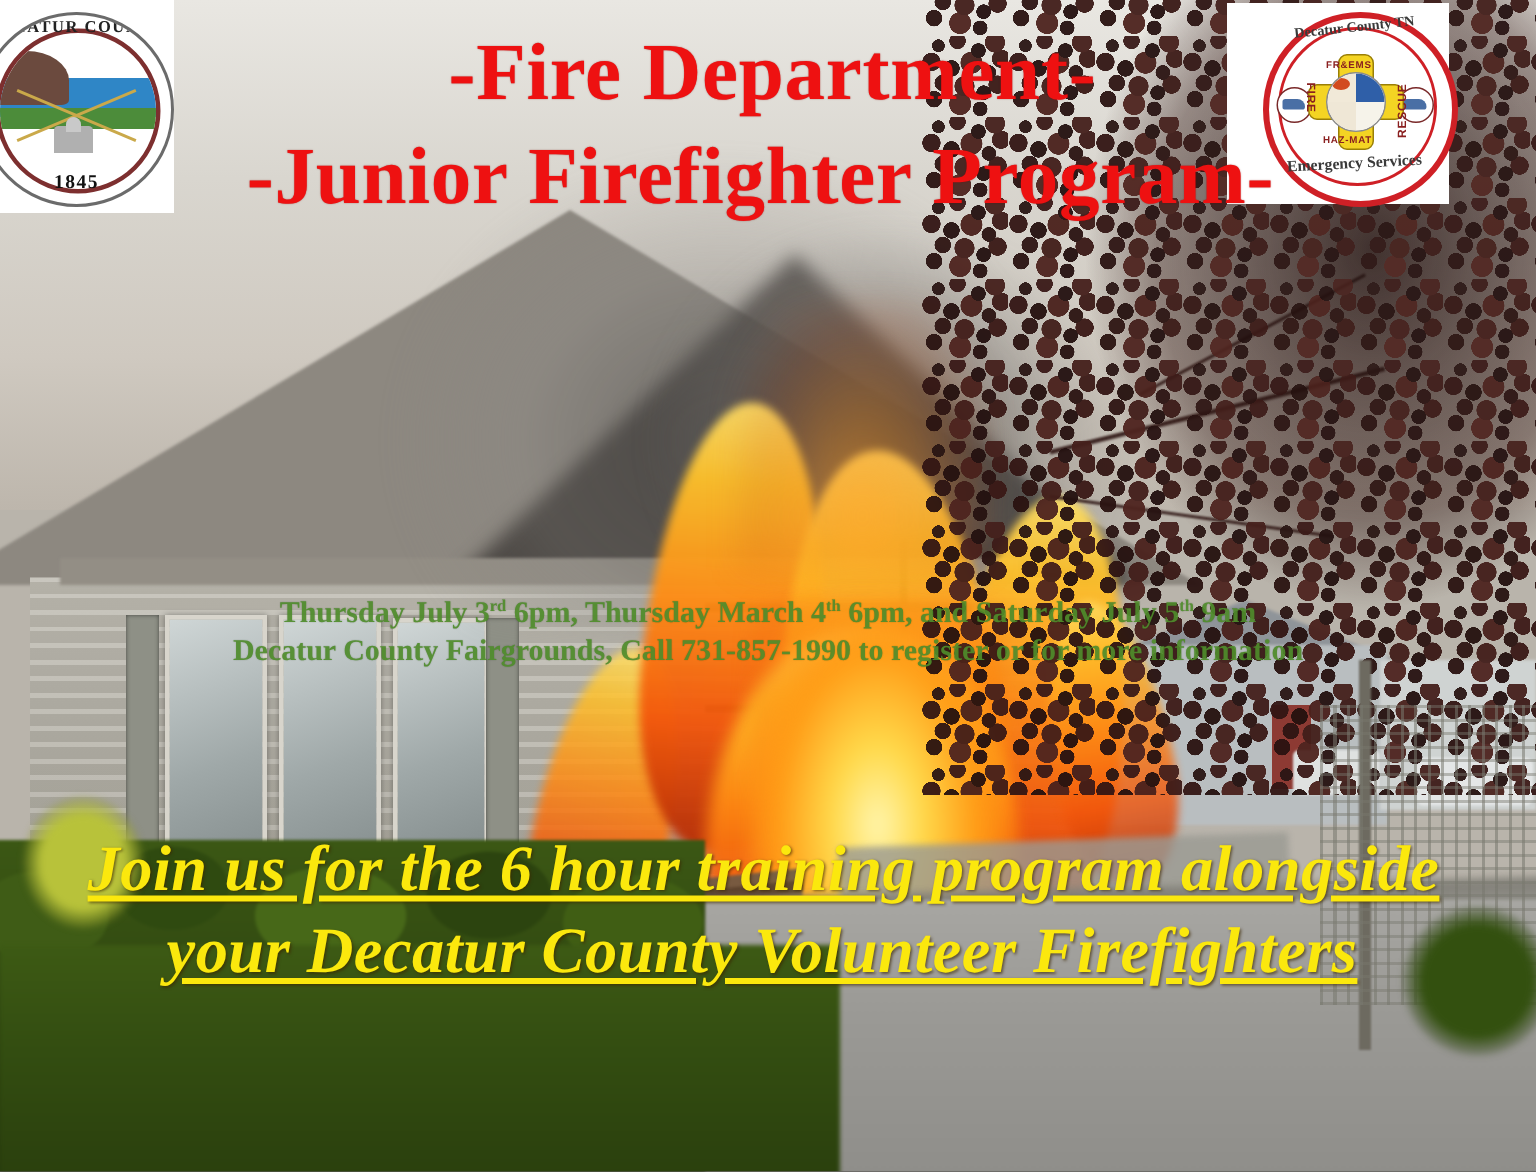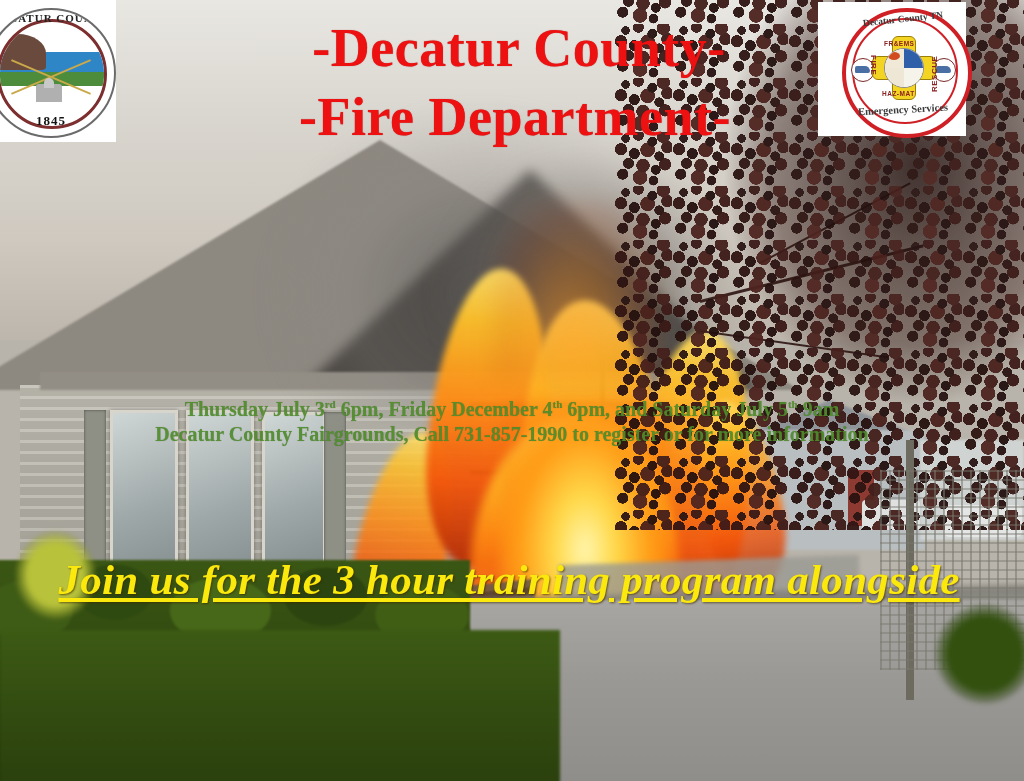--- a/index.html
+++ b/index.html
@@ -469,26 +469,27 @@
     <div class="q q1">
         <div class="blob"></div>
       </div>
     <div class="q q2"></div>
     <div class="q q3"></div>
     <div class="q q4"></div>
   </div>
   <div class="seal-r-bot">Emergency Services</div>
 
   <div class="headline">
-    <div class="hl-1">-Decatur County-</div>
     <div class="hl-2">-Fire Department-</div>
+    <div class="hl-3">-Junior Firefighter Program-</div>
   </div>
 
   <div class="detail">
-    <div><span>Thursday July 3</span><sup>rd</sup><span> 6pm, Friday December 4</span><sup>th</sup><span> 6pm, and Saturday July 5</span><sup>th</sup><span> 9am</span></div>
+    <div><span>Thursday July 3</span><sup>rd</sup><span> 6pm, Thursday March 4</span><sup>th</sup><span> 6pm, and Saturday July 5</span><sup>th</sup><span> 9am</span></div>
     <div>Decatur County Fairgrounds, Call 731-857-1990 to register or for more information</div>
   </div>
 
   <div class="cta">
-    <div class="cta-2">Join us for the 3 hour training program alongside</div>
+    <div class="cta-2">Join us for the 6 hour training program alongside</div>
+    <div class="cta-3">your Decatur County Volunteer Firefighters</div>
   </div>
 
 </div>
 
 </body></html>

